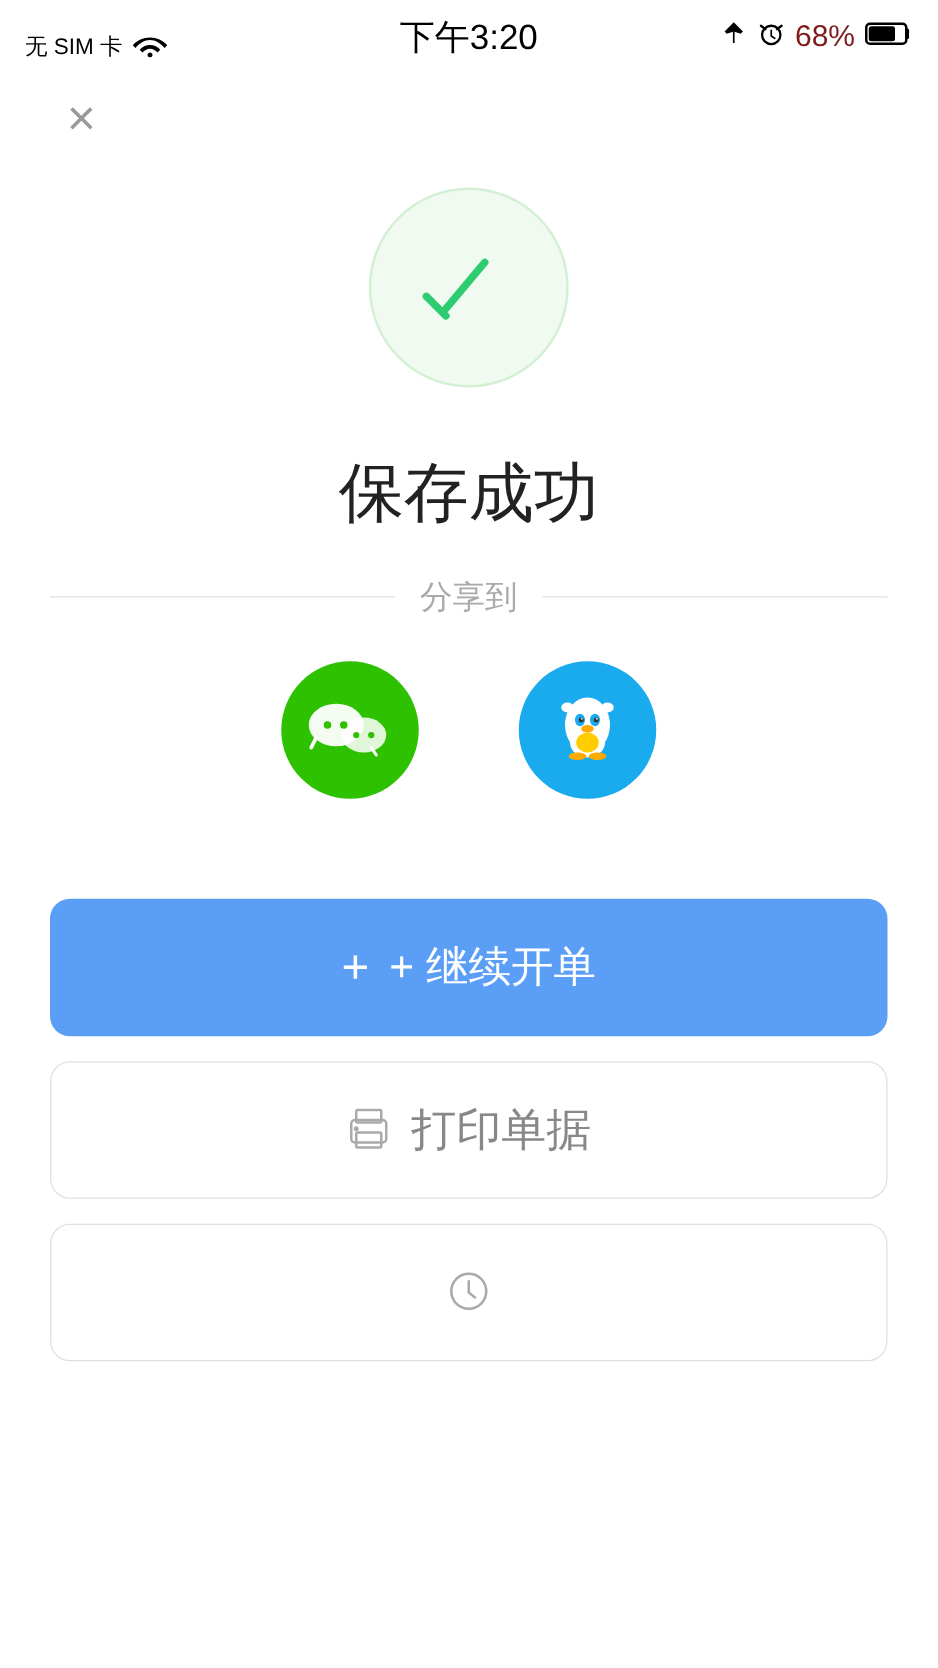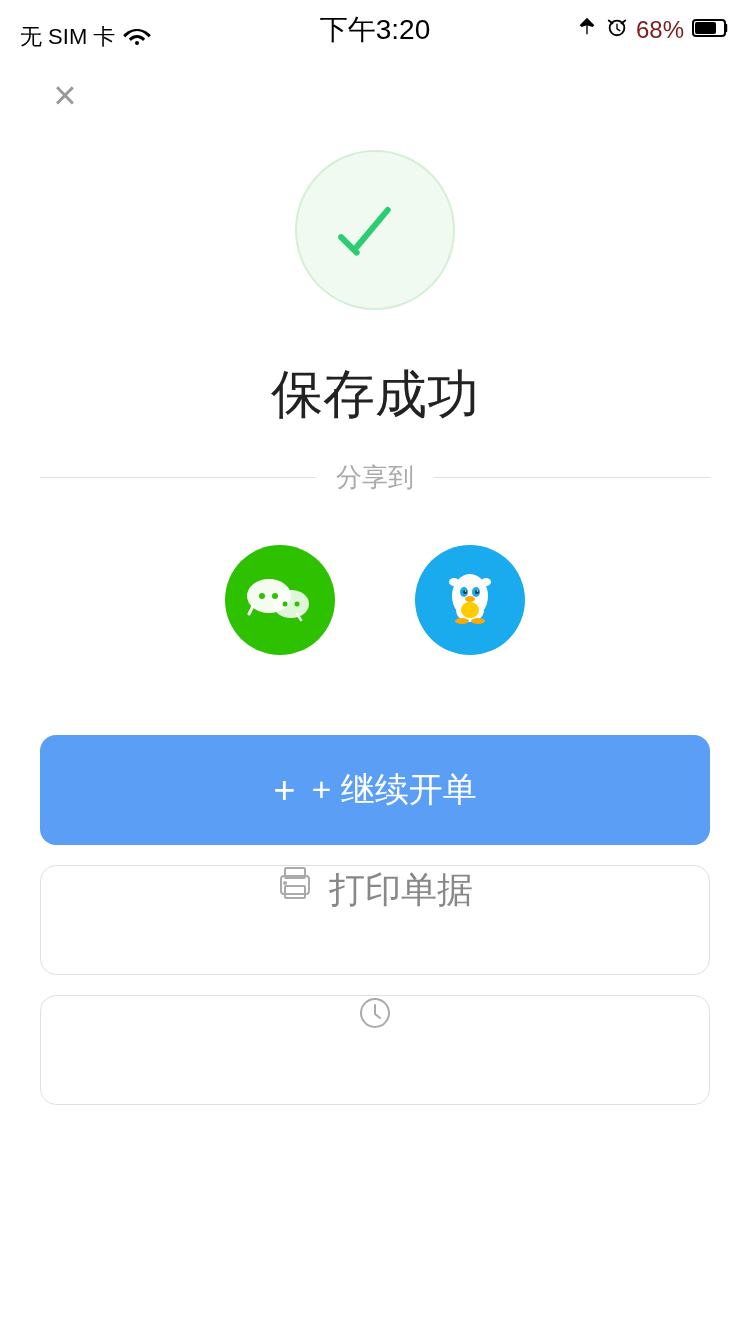--- a/index.html
+++ b/index.html
@@ -23,21 +23,21 @@
       align-items: center;
       justify-content: space-between;
       padding: 0 20px;
       position: relative;
     }
 
     .status-left {
       display: flex;
       align-items: center;
       gap: 8px;
-      font-size: 22px;
+      font-size: 18px;
       font-weight: 400;
       color: #000;
       margin-top: 14px;
     }
 
     .status-center {
       position: absolute;
       left: 50%;
       transform: translateX(-50%);
       font-size: 28px;
@@ -133,21 +133,21 @@
       font-weight: 400;
       color: #222;
       margin-bottom: 30px;
     }
 
     
     .divider-row {
       width: 100%;
       display: flex;
       align-items: center;
-      margin-bottom: 50px;
+      margin-bottom: 34px;
     }
 
     .divider-line {
       flex: 1;
       height: 1px;
       background: #e0e0e0;
     }
 
     .divider-text {
       font-size: 26px;
@@ -220,20 +220,21 @@
       font-weight: 400;
     }
 
     .btn-secondary {
       width: 100%;
       height: 110px;
       background: #ffffff;
       border: 1.5px solid #e0e0e0;
       border-radius: 16px;
       display: flex;
+      align-items: center;
       justify-content: center;
       gap: 16px;
       cursor: pointer;
     }
 
     .btn-secondary-text {
       font-size: 36px;
       color: #888;
       font-weight: 400;
     }

